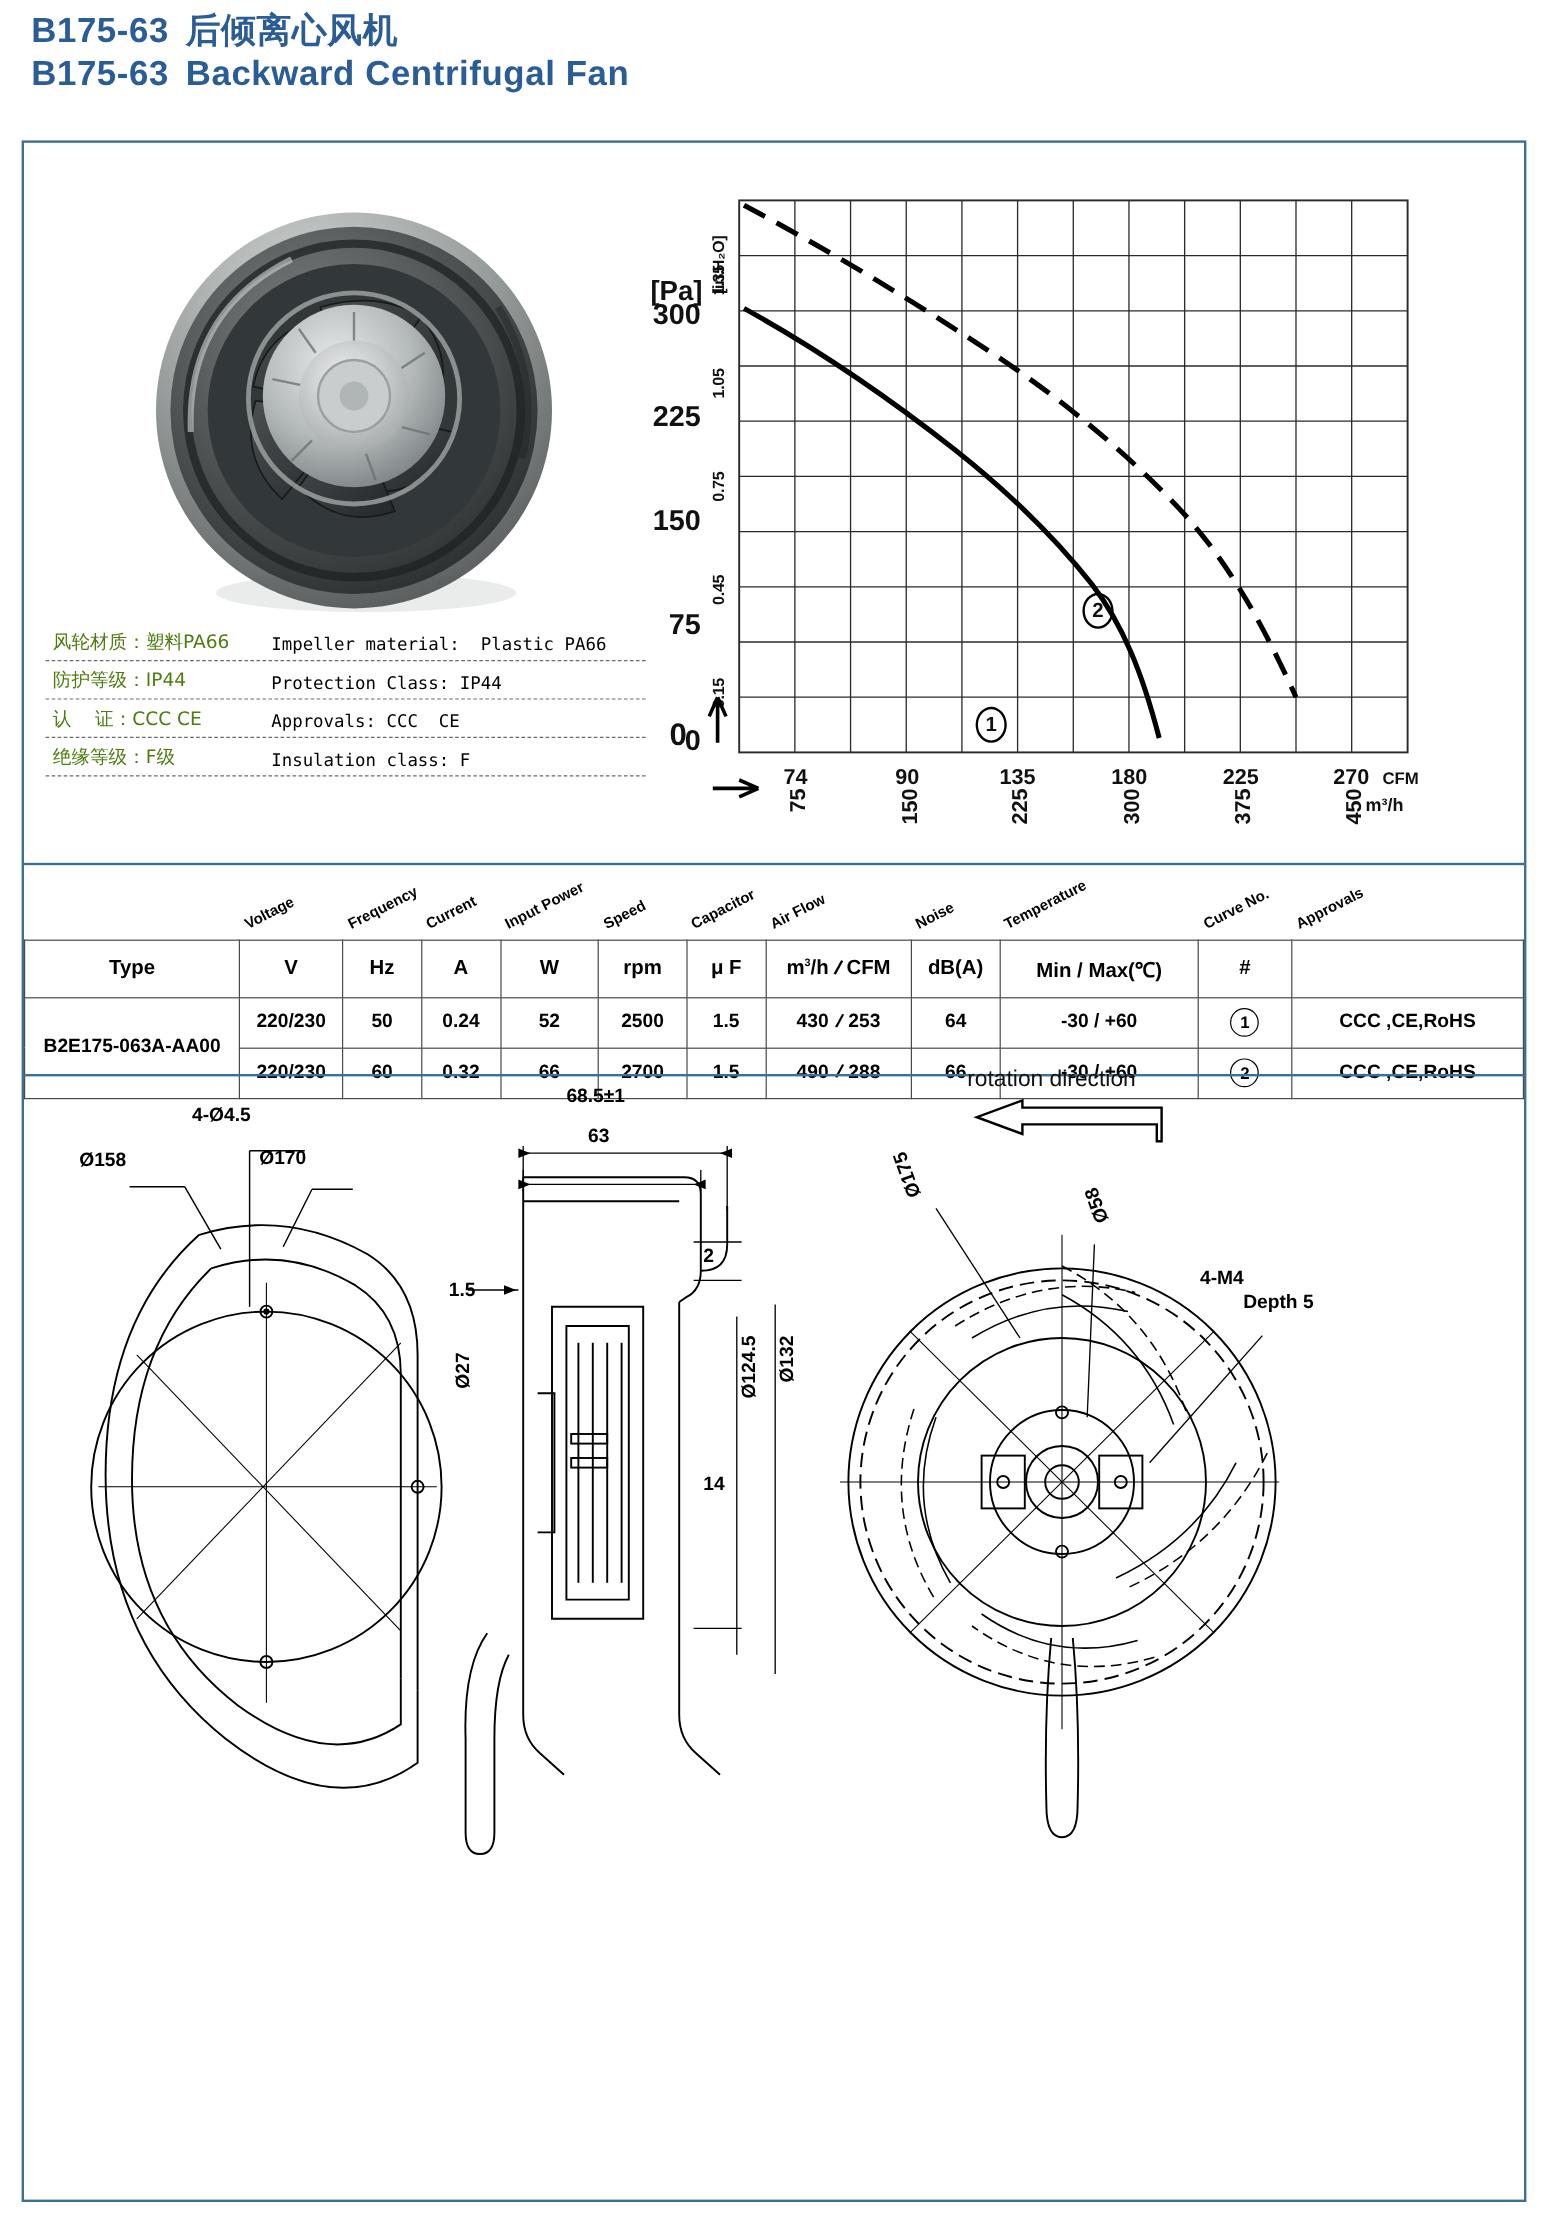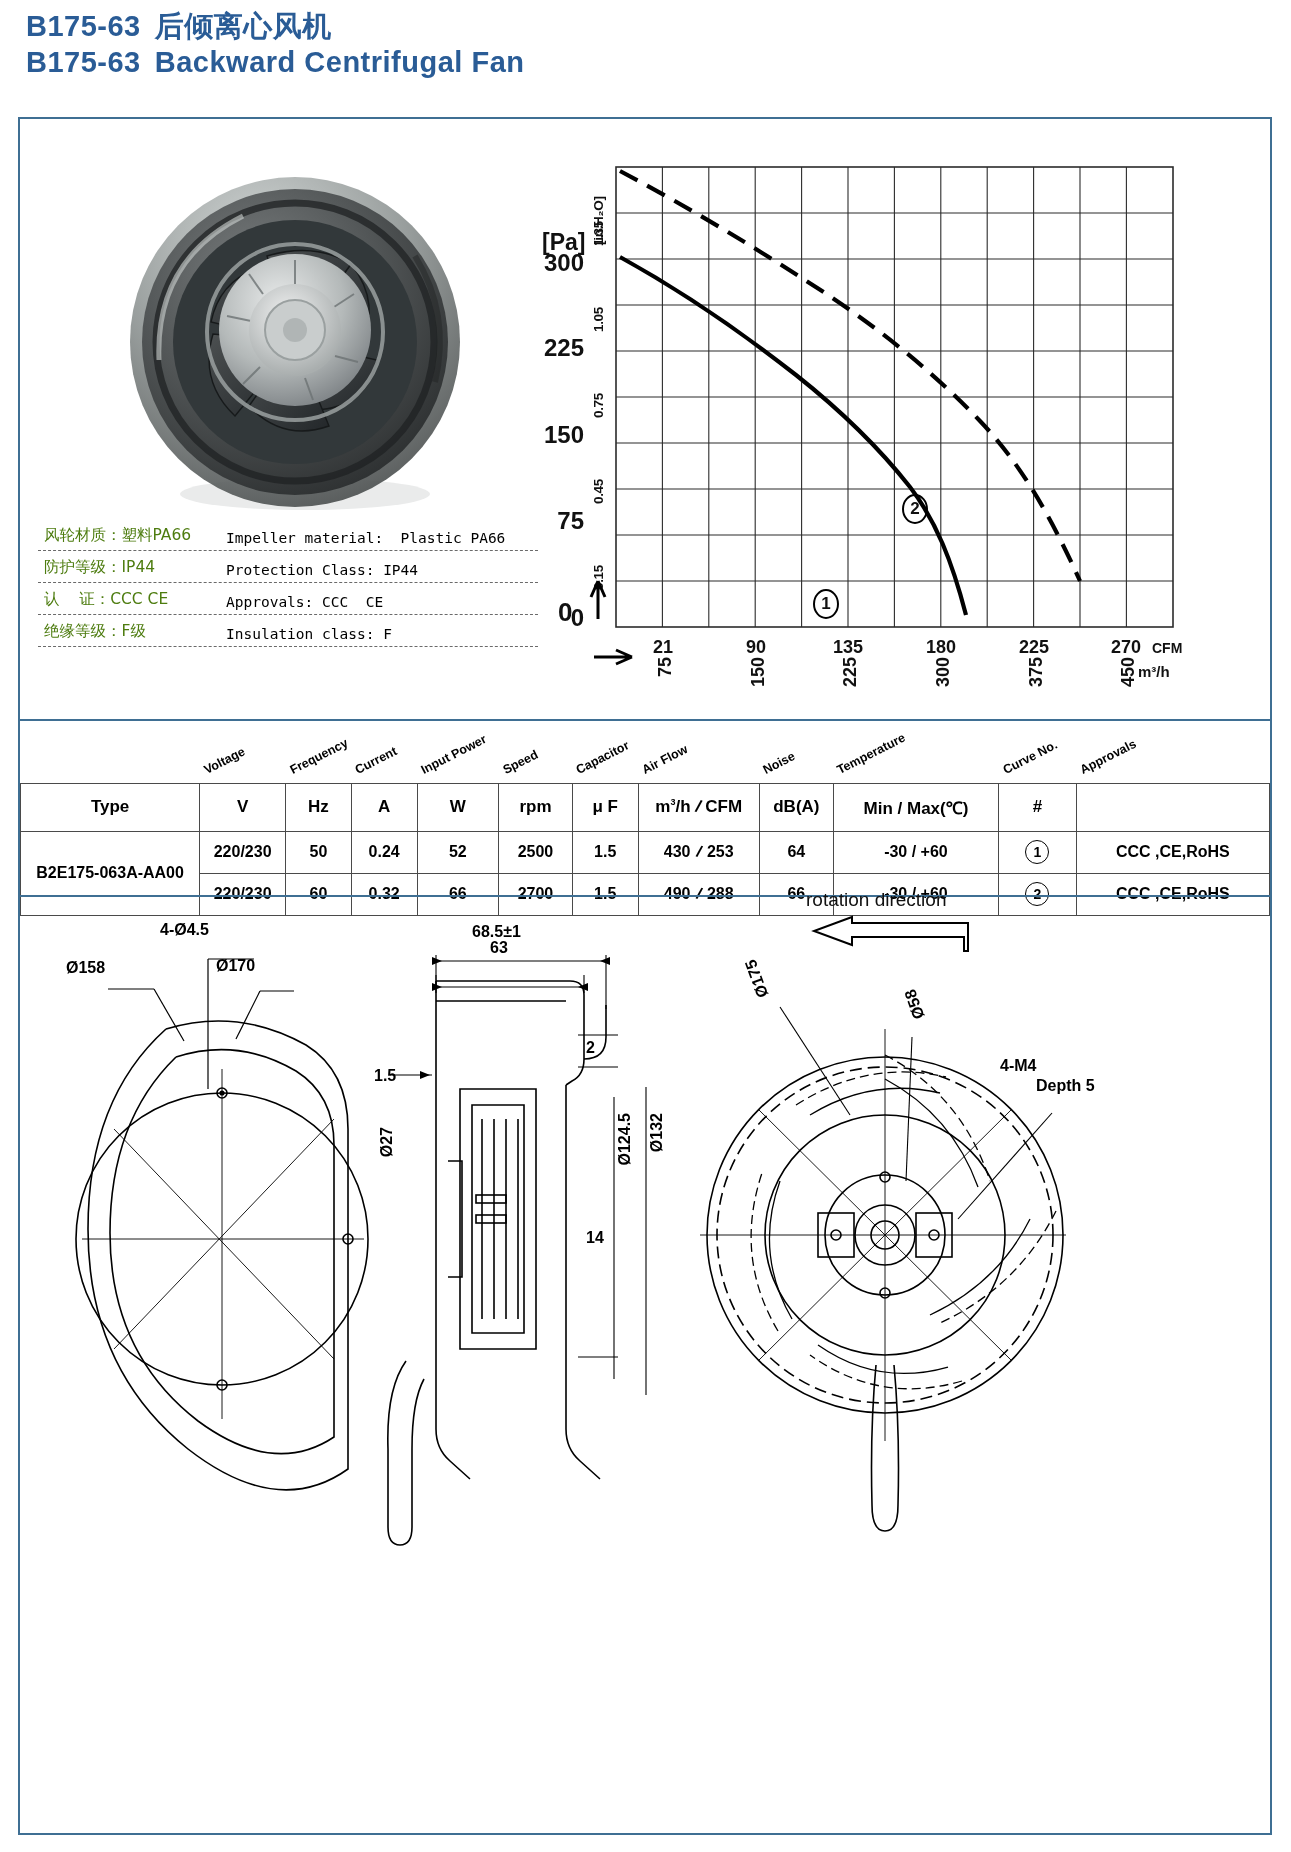--- a/index.html
+++ b/index.html
@@ -237,21 +237,21 @@
 
       <path d="M92,108 C150,140 212,182 268,226 C316,264 352,300 382,338 C408,372 424,412 438,466" fill="none" stroke="#000" stroke-width="4.2"></path>
 
       <path d="M70,470 L70,432 M70,432 L63,448 M70,432 L77,448" fill="none" stroke="#000" stroke-width="3"></path>
       <path d="M66,508 L104,508 M104,508 L88,501 M104,508 L88,515" fill="none" stroke="#000" stroke-width="3"></path>
     </svg>
 
     <div class="curve-badge" style="left:285px; top:440px;">1</div>
     <div class="curve-badge" style="left:374px; top:345px;">2</div>
 
-    <div class="ax-lab-cfm" style="left:112px; top:488px; width:46px;">21</div>
+    <div class="ax-lab-cfm" style="left:112px; top:488px; width:46px;">74</div>
     <div class="ax-lab-cfm" style="left:205px; top:488px; width:46px;">90</div>
     <div class="ax-lab-cfm" style="left:297px; top:488px; width:46px;">135</div>
     <div class="ax-lab-cfm" style="left:390px; top:488px; width:46px;">180</div>
     <div class="ax-lab-cfm" style="left:483px; top:488px; width:46px;">225</div>
     <div class="ax-lab-cfm" style="left:575px; top:488px; width:46px;">270</div>
     <div class="ax-unit-cfm" style="left:624px; top:491px;">CFM</div>
 
     <div class="ax-lab-cmh" style="left:127px; top:508px;">75</div>
     <div class="ax-lab-cmh" style="left:220px; top:508px;">150</div>
     <div class="ax-lab-cmh" style="left:312px; top:508px;">225</div>
@@ -449,21 +449,21 @@
         </g>
       </g>
       <g fill="#000">
         <path d="M72 52 L62 48 L62 56 Z"></path>
           <path d="M230 52 L240 48 L240 56 Z"></path>
         <path d="M72 78 L62 74 L62 82 Z"></path>
           <path d="M208 78 L218 74 L218 82 Z"></path>
         <path d="M60 166 L50 162 L50 170 Z"></path>
       </g>
     </svg>
-    <div class="dim" style="left:452px; top:24px;">68.5±1</div>
+    <div class="dim" style="left:452px; top:6px;">68.5±1</div>
     <div class="dim" style="left:470px; top:40px;">63</div>
     <div class="dim" style="left:566px; top:140px;">2</div>
     <div class="dim" style="left:354px; top:168px;">1.5</div>
     <div class="dim dim-rot" style="left:358px; top:228px;">Ø27</div>
     <div class="dim dim-rot" style="left:596px; top:214px;">Ø124.5</div>
     <div class="dim dim-rot" style="left:628px; top:214px;">Ø132</div>
     <div class="dim" style="left:566px; top:330px;">14</div>
 
     <svg width="370" height="660" viewBox="0 0 370 660" style="position:absolute;left:680px;top:20px;">
       <g fill="none" stroke="#000" stroke-width="1.6">

